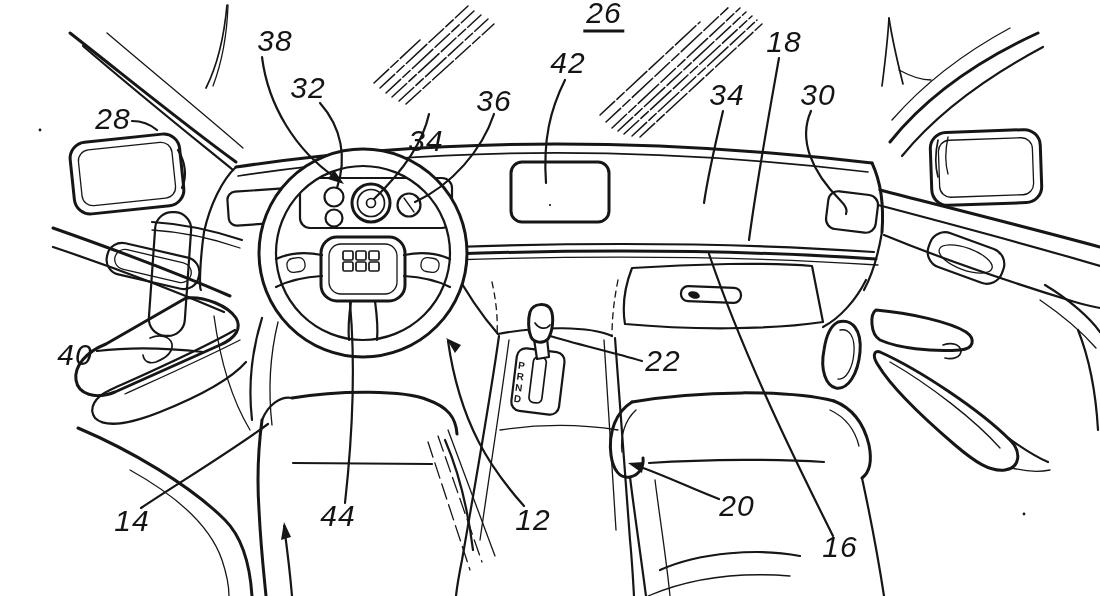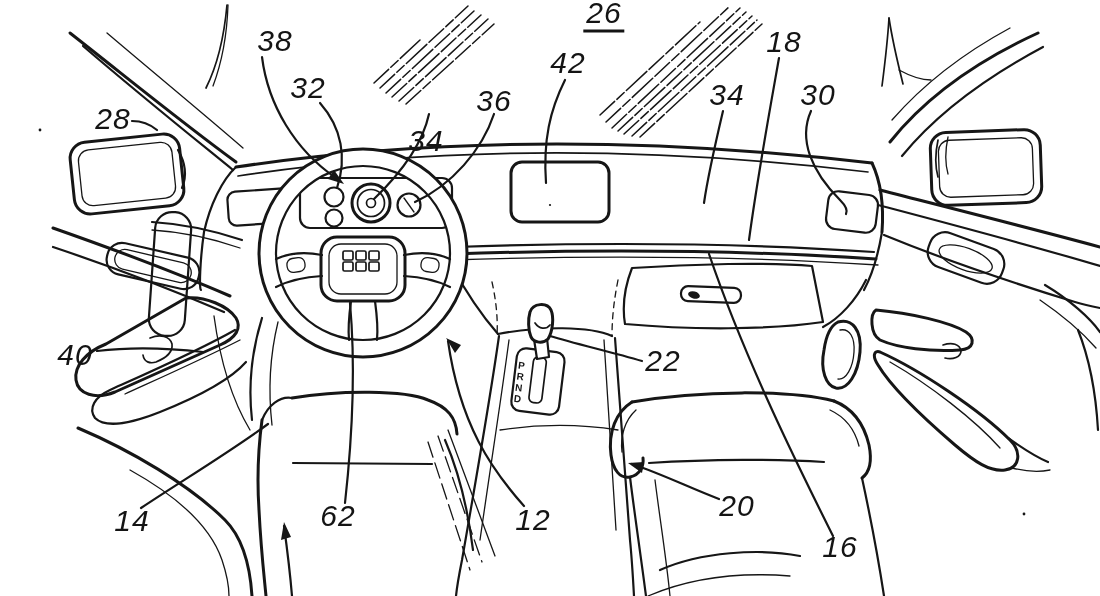--- a/index.html
+++ b/index.html
@@ -259,19 +259,19 @@
       <div class="ref-label" style="left: 308px; top: 88px;">32</div>
       <div class="ref-label" style="left: 426px; top: 101px; margin-top: 40px;">34</div>
       <div class="ref-label" style="left: 494px; top: 101px;">36</div>
       <div class="ref-label" style="left: 568px; top: 63px;">42</div>
       <div class="ref-label" style="left: 727px; top: 95px;">34</div>
       <div class="ref-label" style="left: 784px; top: 42px;">18</div>
       <div class="ref-label" style="left: 818px; top: 95px;">30</div>
       <div class="ref-label" style="left: 113px; top: 119px;">28</div>
       <div class="ref-label" style="left: 75px; top: 355px;">40</div>
       <div class="ref-label" style="left: 132px; top: 521px;">14</div>
-      <div class="ref-label" style="left: 338px; top: 516px;">62</div>
+      <div class="ref-label" style="left: 338px; top: 516px;">44</div>
       <div class="ref-label" style="left: 533px; top: 520px;">12</div>
       <div class="ref-label" style="left: 663px; top: 361px;">22</div>
       <div class="ref-label" style="left: 737px; top: 506px;">20</div>
       <div class="ref-label" style="left: 840px; top: 547px;">16</div>
     </div>
 </div>
 
 </body></html>

